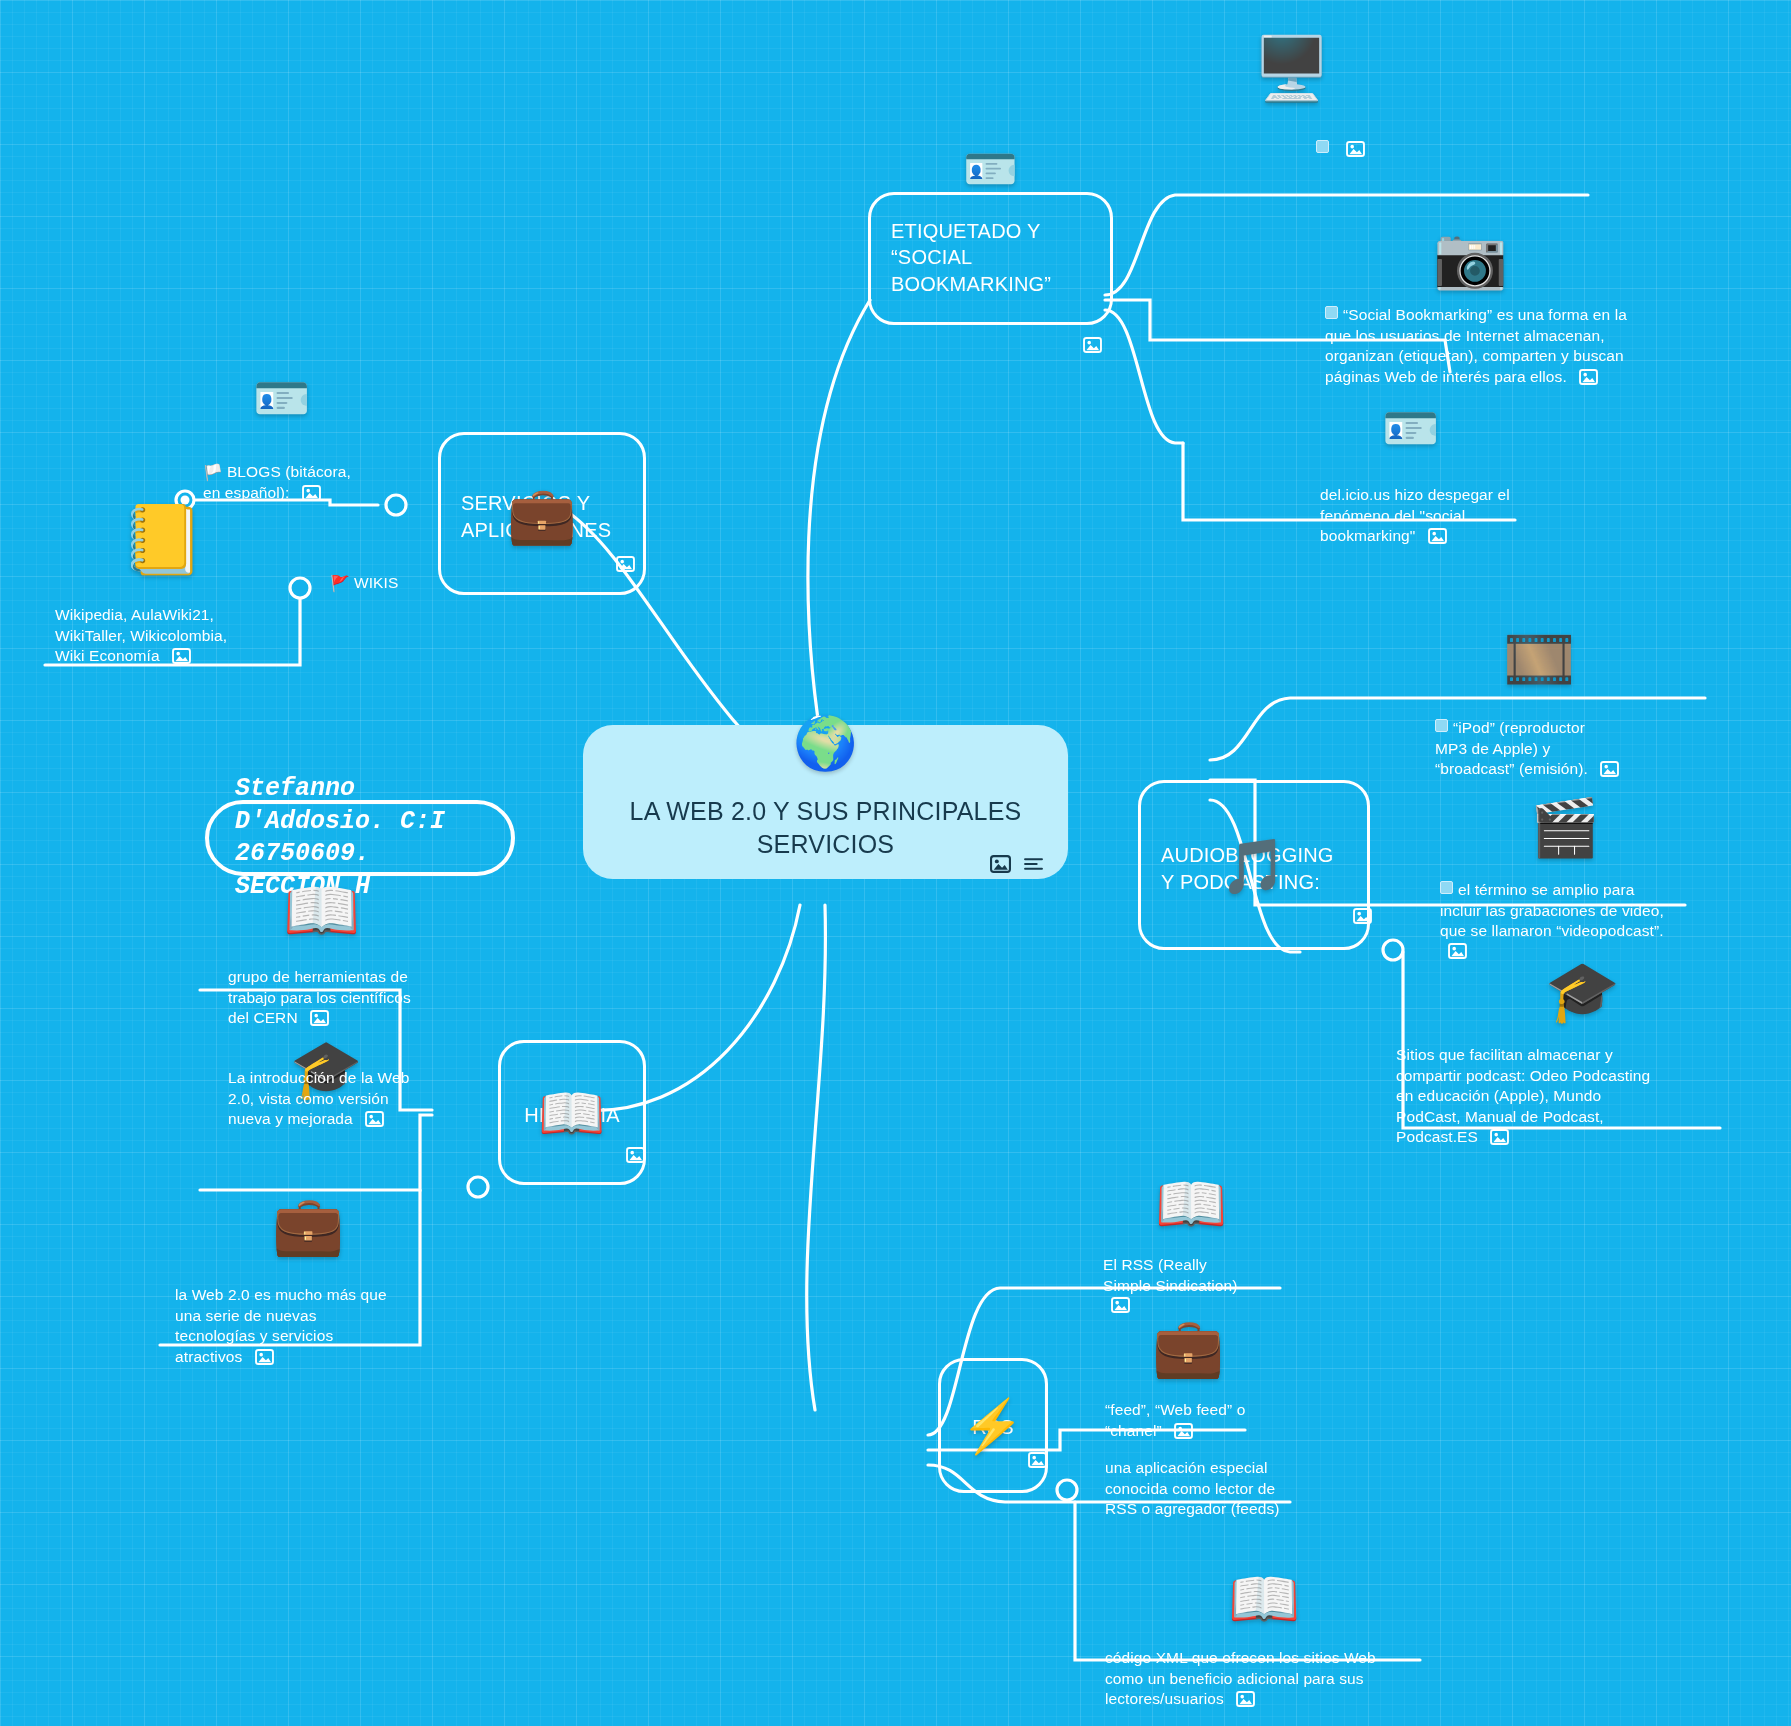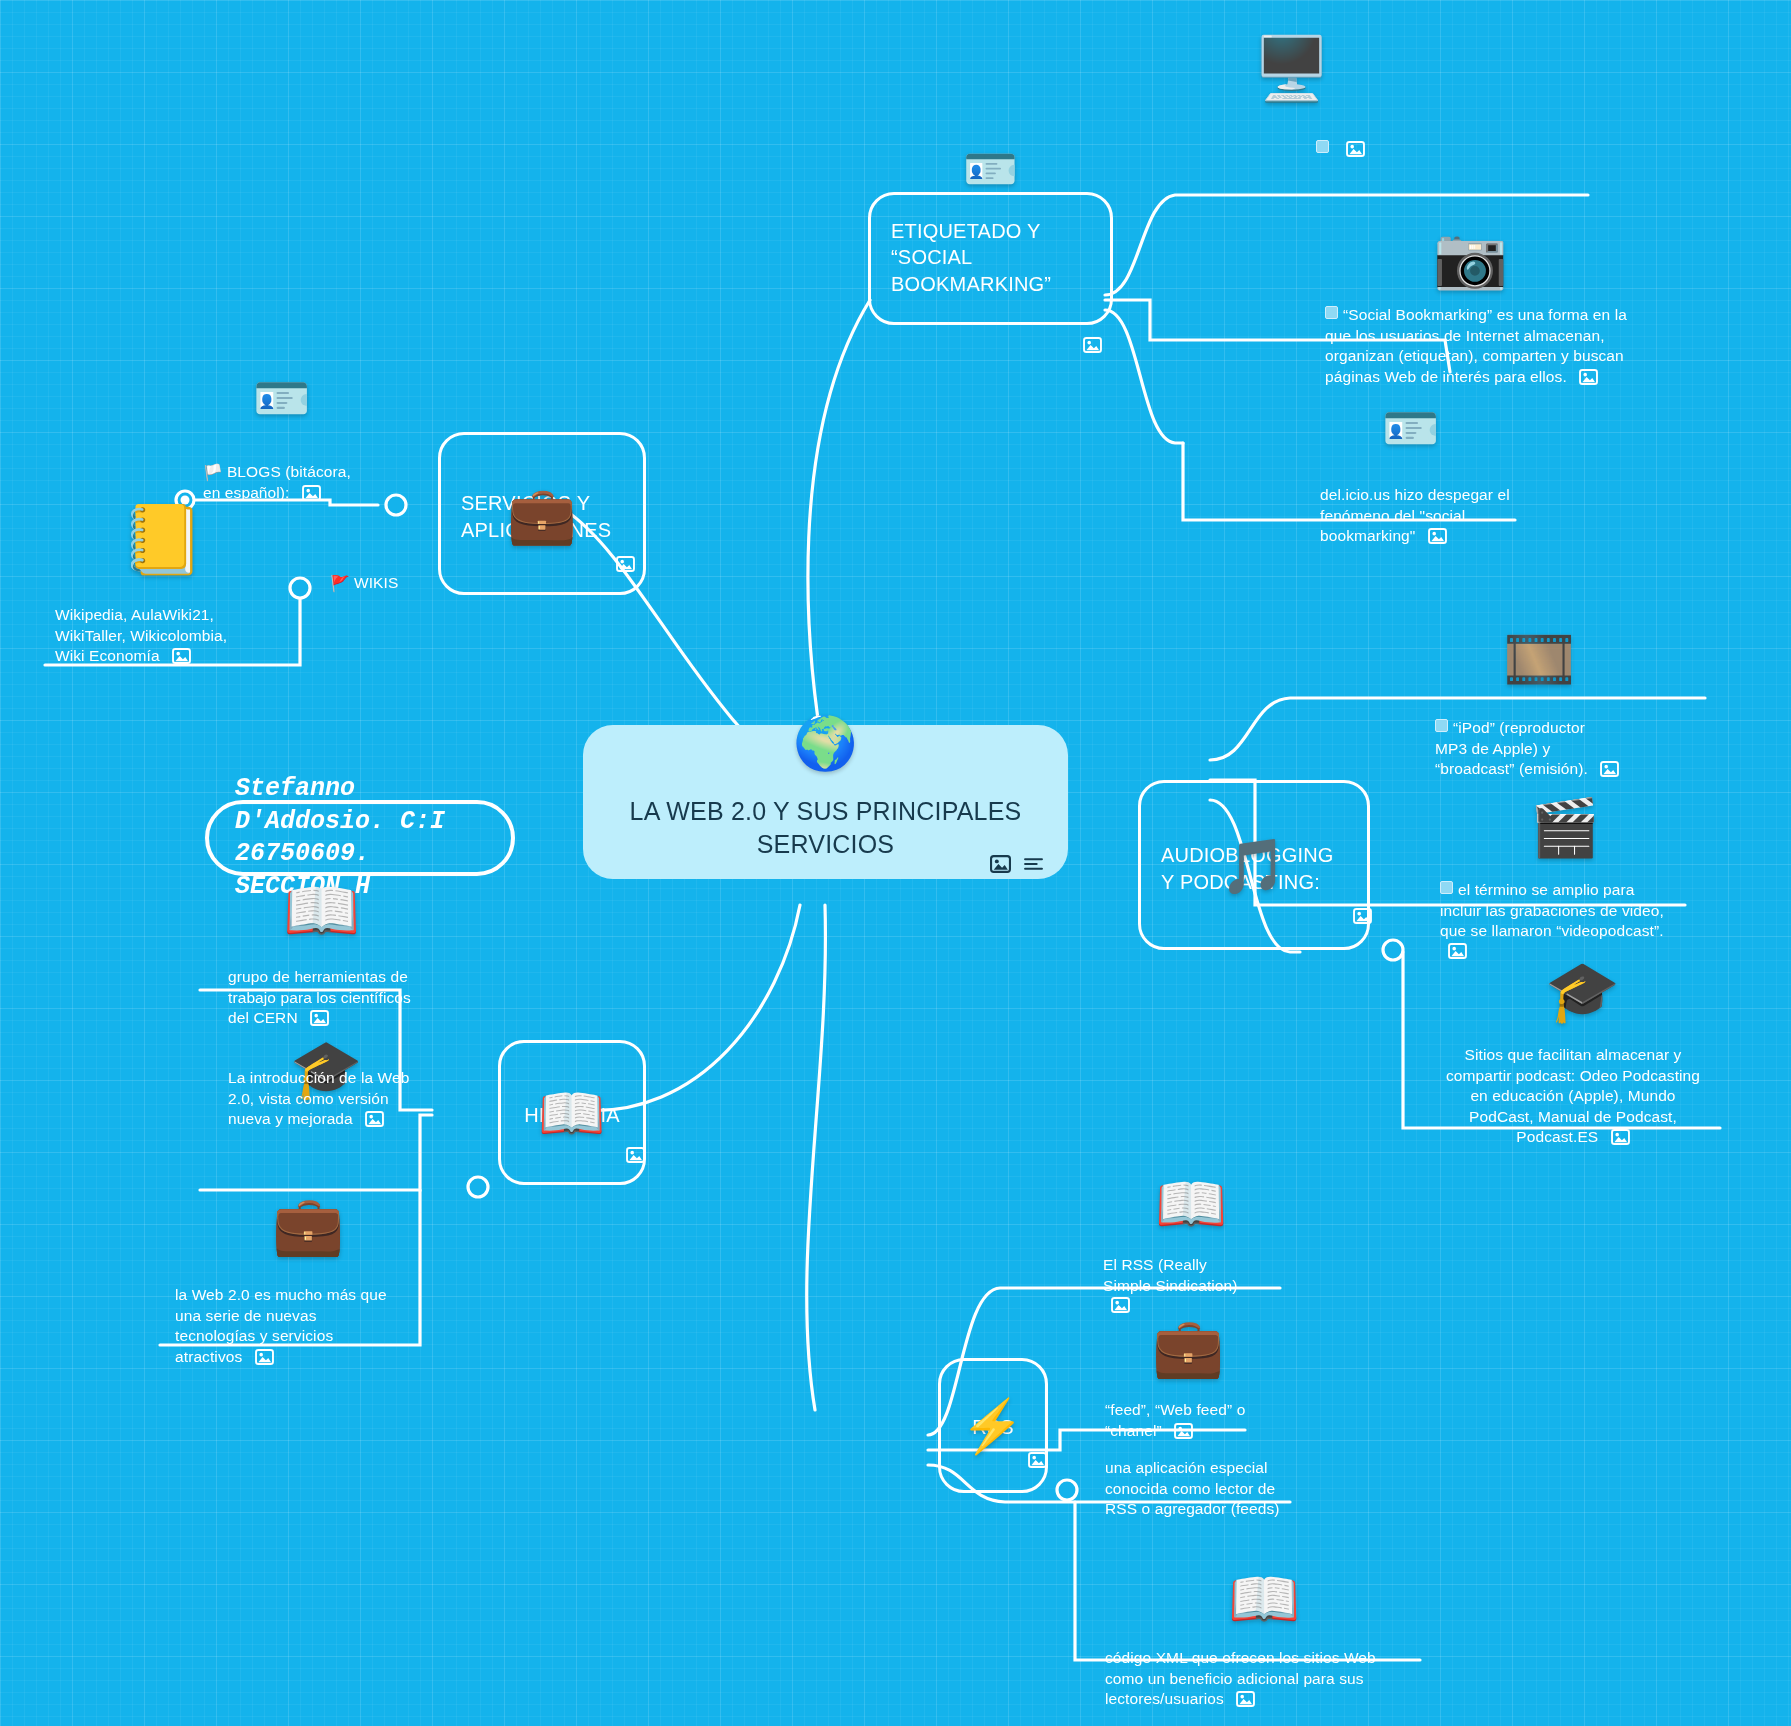--- a/index.html
+++ b/index.html
@@ -287,21 +287,21 @@
   <span class="picicon">
     <svg width="19" height="16" viewBox="0 0 20 17">
         <rect x="1" y="1" width="18" height="15" rx="2.5" fill="none" stroke="#ffffff" stroke-width="2"></rect>
         <circle cx="6.5" cy="6" r="1.9" fill="#ffffff"></circle>
       <path d="M3.5 14 L8 8.5 L11.5 12 L14 9.5 L17 14 Z" fill="#ffffff"></path>
       </svg>
   </span>
 </div>
 
 <span class="emoji" style="left:1545px;top:962px;font-size:60px;">🎓</span>
-<div class="node leaf" style="left:1444px;top:1045px;width:258px;text-align:center;">
+<div class="node leaf" style="left:1396px;top:1045px;width:258px;">
   <span class="ltext">Sitios que facilitan almacenar y compartir podcast:  Odeo Podcasting en educación (Apple), Mundo PodCast, Manual de Podcast, Podcast.ES</span>
   <span class="picicon">
     <svg width="19" height="16" viewBox="0 0 20 17">
         <rect x="1" y="1" width="18" height="15" rx="2.5" fill="none" stroke="#ffffff" stroke-width="2"></rect>
         <circle cx="6.5" cy="6" r="1.9" fill="#ffffff"></circle>
       <path d="M3.5 14 L8 8.5 L11.5 12 L14 9.5 L17 14 Z" fill="#ffffff"></path>
       </svg>
   </span>
 </div>
 

